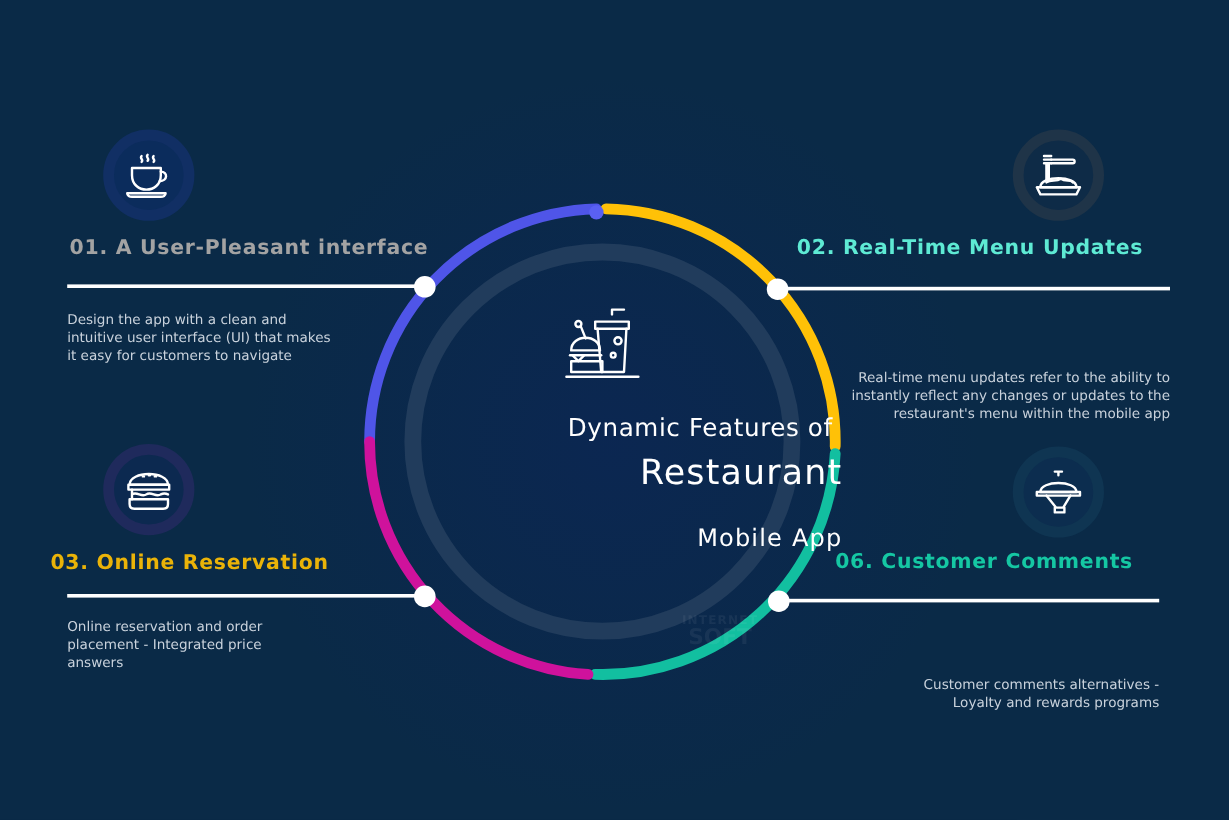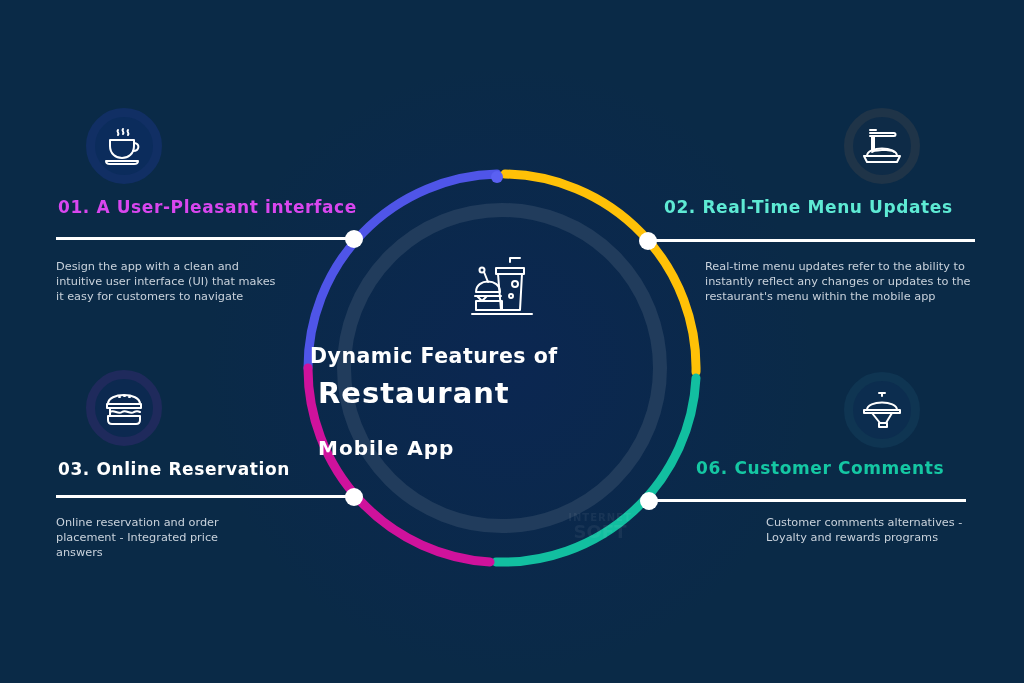--- a/index.html
+++ b/index.html
@@ -25,25 +25,25 @@
     .title {
       position: absolute; font-weight: bold; font-size: 17px; letter-spacing: 0.6px;
       white-space: nowrap;
     }
     .rule { position: absolute; height: 3px; background: #ffffff; }
     .dot { position: absolute; width: 18px; height: 18px; border-radius: 50%; background: #fff; }
     .desc {
       position: absolute; font-size: 11.3px; line-height: 15px; color: #c9d2dc;
       width: 250px;
     }
-    .desc.right { text-align: left; }
+    .desc.right { text-align: right; margin-top: 48px; }
     .center-icon { position: absolute; left: 470px; top: 256px; width: 64px; height: 64px; }
     .center-title {
-      position: absolute; left: 310px; width: 384px; text-align: left;
-      font-weight: bold; color: #ffffff;
+      position: absolute; left: 310px; width: 384px; text-align: right;
+      font-weight: normal; color: #ffffff;
     }
     .watermark {
       position: absolute; left: 560px; top: 512px; width: 80px; text-align: center;
       color: rgba(255,255,255,0.06); font-weight: bold;
     }
   </style>
 </head>
 <body>
 
 <div class="bg-glow"></div>
@@ -88,21 +88,21 @@
 <div class="center-title" style="top:436px;font-size:20px;letter-spacing:1px;left:318px">Mobile App</div>
 
 <div class="icon-circle" style="left:86px;top:108px;background:#0b2c5c;border:9px solid #112f64">
   <svg viewBox="0 0 44 44" fill="none" stroke="#fff" stroke-width="2" stroke-linecap="round" stroke-linejoin="round">
     <path d="M16 6 c-2 2 2 3 0 5 M21 5 c-2 2 2 3 0 5 M26 6 c-2 2 2 3 0 5"></path>
     <path d="M8 16 H32 V22 C32 30 26 34 20 34 C14 34 8 30 8 22 Z"></path>
     <path d="M32 19 C38 19 38 27 31 27"></path>
     <path d="M4 37 H36 C36 39 34 40 32 40 H8 C6 40 4 39 4 37 Z"></path>
   </svg>
 </div>
-<div class="title" style="left:58px;top:197px;color:#d946ef">01. A User-Pleasant interface</div>
+<div class="title" style="left:58px;top:197px;color:#a3a3a3">01. A User-Pleasant interface</div>
 <div class="rule" style="left:56px;top:237px;width:298px"></div>
 <div class="dot" style="left:345px;top:230px"></div>
 <div class="desc" style="left:56px;top:259px;width:220px">Design the app with a clean and intuitive user interface (UI) that makes it easy for customers to navigate</div>
 
 <div class="icon-circle" style="left:844px;top:108px;background:#0e2b47;border:9px solid #1f3448">
   <svg viewBox="0 0 44 44" fill="none" stroke="#fff" stroke-width="2" stroke-linecap="round" stroke-linejoin="round">
     <path d="M10 6 H16 M10 9 H16 M10 12 H16"></path>
     <path d="M16 9 H34 C36 9 36 12 34 12 H16"></path>
     <path d="M12 12 V26 M14 12 V26"></path>
     <path d="M7 32 C7 22 37 22 37 32 Z"></path>
@@ -117,21 +117,21 @@
 
 <div class="icon-circle" style="left:86px;top:370px;background:#0c2950;border:9px solid #1f2a5c">
   <svg viewBox="0 0 44 44" fill="none" stroke="#fff" stroke-width="2" stroke-linecap="round" stroke-linejoin="round">
     <path d="M6 18 C6 6 38 6 38 18 Z"></path>
     <path d="M17 11 h1 M22 10 h1 M27 11 h1"></path>
     <path d="M5 18 H39 V22 H5 Z"></path>
     <path d="M8 22 V30 M8 26 C12 23 16 29 20 26 C24 23 28 29 32 26 C34 25 36 25 38 26"></path>
     <path d="M6 30 H38 V34 C38 37 36 38 34 38 H10 C8 38 6 37 6 34 Z"></path>
   </svg>
 </div>
-<div class="title" style="left:58px;top:459px;color:#ffffff">03. Online Reservation</div>
+<div class="title" style="left:42px;top:459px;color:#eab308">03. Online Reservation</div>
 <div class="rule" style="left:56px;top:495px;width:298px"></div>
 <div class="dot" style="left:345px;top:488px"></div>
 <div class="desc" style="left:56px;top:515px;width:210px">Online reservation and order placement - Integrated price answers</div>
 
 <div class="icon-circle" style="left:844px;top:372px;background:#0c2d4f;border:9px solid #0f3552">
   <svg viewBox="0 0 44 44" fill="none" stroke="#fff" stroke-width="2" stroke-linecap="round" stroke-linejoin="round">
     <path d="M19 5 H25 M22 5 V8"></path>
     <path d="M7 22 C7 12 37 12 37 22 Z"></path>
     <path d="M4 22 H40 V25 H4 Z"></path>
     <path d="M12 25 L20 35 H26 L32 25"></path>

